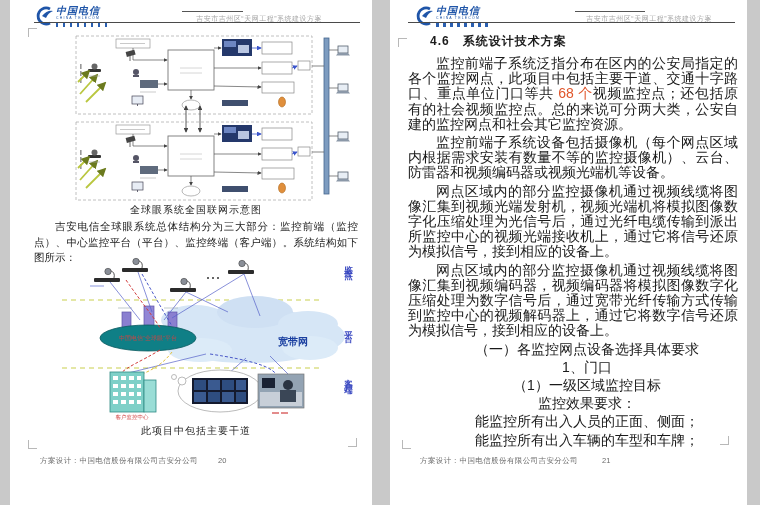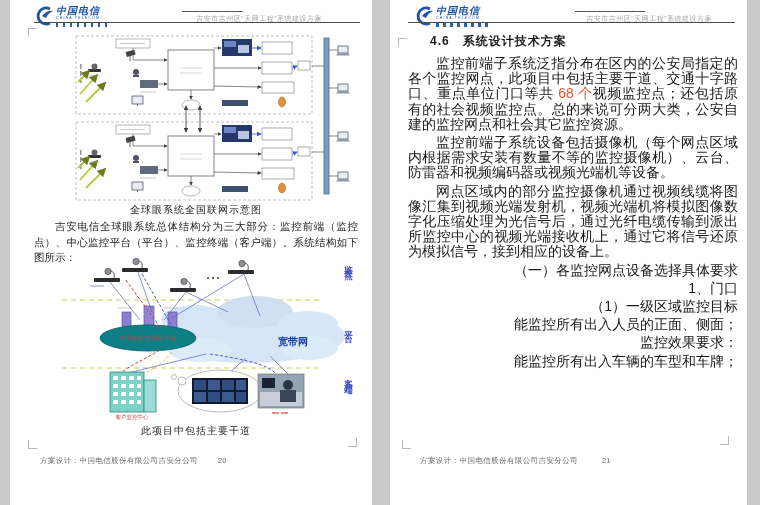--- a/index.html
+++ b/index.html
@@ -38,21 +38,21 @@
   .fig2wrap{position:absolute;left:50px;top:250px;width:302px;height:172px;}
   .vlabel{position:absolute;left:283px;writing-mode:vertical-rl;text-orientation:upright;
           color:#3a49c1;font-weight:bold;font-size:8.5px;letter-spacing:3px;}
   #vl1{top:8px;} #vl2{top:74px;} #vl3{top:122px;}
 
   
   .h46{position:absolute;left:40px;top:33px;font-size:12px;font-weight:bold;color:#1c1c1c;letter-spacing:1px;margin:0;}
   .body{position:absolute;left:18px;top:56px;width:330px;font-size:14px;line-height:15.2px;
         color:#1a1a1a;text-align:justify;}
   .body p{margin:0 0 3px 0;text-indent:2em;}
-  .body p.item{text-align:right;}
+  .body p.item{text-align:center;}
   .red{color:#e0552a;}
 </style>
 </head>
 <body>
 
 <div class="page" id="page-left">
   <div class="logo">
     <svg width="22" height="24" viewBox="0 0 22 24">
       <path d="M16 5 A 8 8 0 1 0 16 19" stroke="#1f55a8" stroke-width="2.8" fill="none"></path>
       <path d="M8 12 q 5 -6 11 -5 q -5 2 -7 7 z" fill="#1f55a8"></path>
@@ -305,23 +305,24 @@
   <div class="mark tl" style="left:8px;top:38px;"></div>
   <div class="mark bl" style="left:12px;top:440px;"></div>
   <div class="mark br" style="left:330px;top:436px;"></div>
 
   <h2 class="h46">4.6　系统设计技术方案</h2>
 
   <div class="body">
     <p><span>监控前端子系统泛指分布在区内的公安局指定的各个监控网点，此项目中包括主要干道、交通十字路口、重点单位门口等共 </span><span class="red">68 个</span><span>视频监控点；还包括原有的社会视频监控点。总的来说可分两大类，公安自建的监控网点和社会其它监控资源。</span></p>
     <p>监控前端子系统设备包括摄像机（每个网点区域内根据需求安装有数量不等的监控摄像机）、云台、防雷器和视频编码器或视频光端机等设备。</p>
     <p>网点区域内的部分监控摄像机通过视频线缆将图像汇集到视频光端发射机，视频光端机将模拟图像数字化压缩处理为光信号后，通过光纤电缆传输到派出所监控中心的视频光端接收机上，通过它将信号还原为模拟信号，接到相应的设备上。</p>
+    <p>网点区域内的部分监控摄像机通过视频线缆将图像汇集到视频编码器，视频编码器将模拟图像数字化压缩处理为数字信号后，通过宽带光纤传输方式传输到监控中心的视频解码器上，通过它将数字信号还原为模拟信号，接到相应的设备上。</p>
     <p class="item">（一）各监控网点设备选择具体要求</p>
     <p class="item">1、门口</p>
     <p class="item">（1）一级区域监控目标</p>
+    <p class="item">监控效果要求：</p>
     <p class="item">能监控所有出入人员的正面、侧面；</p>
-    <p class="item">监控效果要求：</p>
     <p class="item">能监控所有出入车辆的车型和车牌；</p>
   </div>
 
   <div class="footer-text">方案设计：中国电信股份有限公司吉安分公司</div>
   <div class="footer-page" style="left:212px;">21</div>
 </div>
 
 </body></html>

